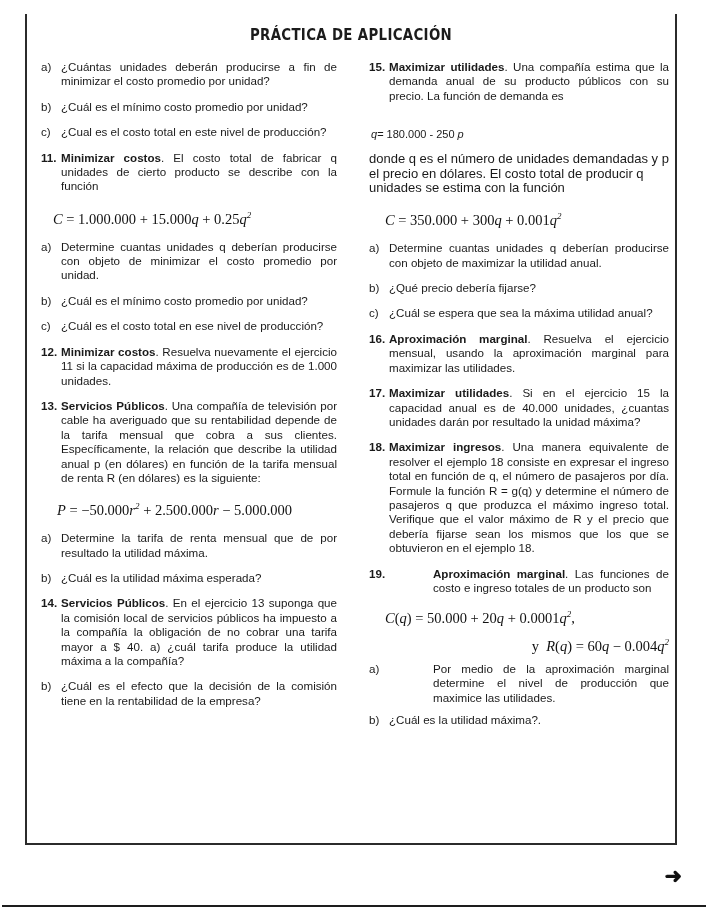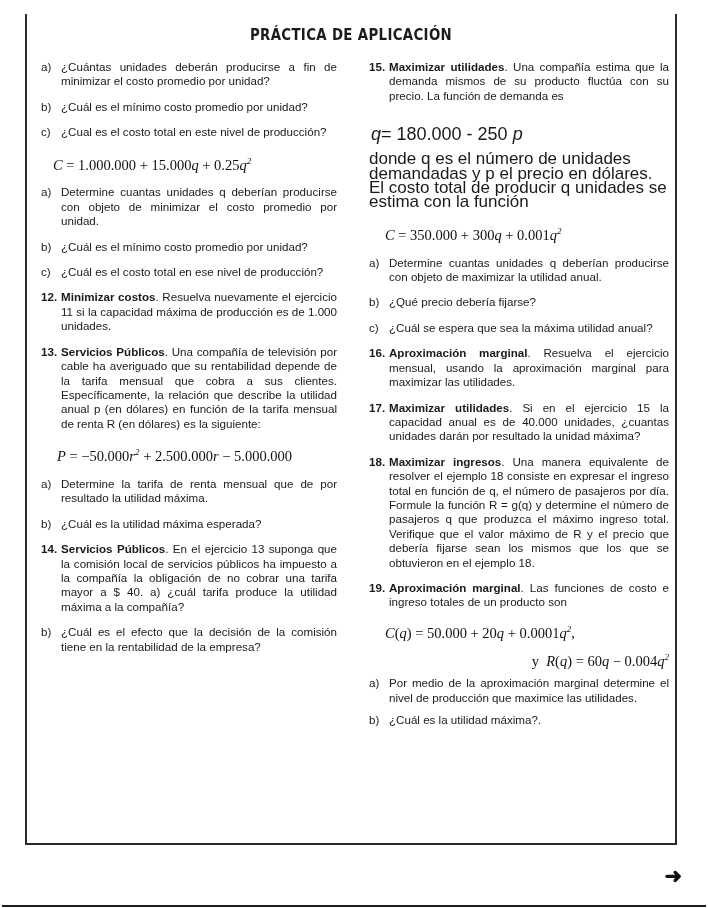--- a/index.html
+++ b/index.html
@@ -78,63 +78,63 @@
 
   
   .item {
     display: flex;
     align-items: flex-start;
     margin-bottom: 11px;
     font-size: 11.6px;
     line-height: 14.4px;
     text-align: justify;
   }
-  .item.tight { margin-bottom: 8px; }
+  .item.tight { margin-bottom: 8px; gap: 44px; }
 
   .marker {
     flex: 0 0 auto;
     min-width: 20px;
     font-size: 11.6px;
     line-height: 14.4px;
     color: #1a1a1a;
     white-space: nowrap;
   }
   .marker.num { min-width: 20px; font-weight: bold; }
   .marker.letter { min-width: 20px; }
 
   .body {
     flex: 1 1 auto;
     text-align: justify;
     text-justify: inter-word;
     hyphens: manual;
   }
   .body b { font-weight: bold; }
   .plain {
-    font-size: 17px;
+    font-size: 13px;
     line-height: 14.4px;
     margin-bottom: 11px;
   }
 
   
   .math {
     font-family: "Liberation Serif", serif;
     font-size: 14.5px;
     line-height: 20px;
     margin: 9px 0 11px 0;
     padding-left: 12px;
     white-space: nowrap;
     color: #111;
   }
   .math.center { padding-left: 16px; }
   .math i { font-style: italic; }
   .math sup { font-size: 0.62em; vertical-align: super; font-style: italic; }
 
   
   .math-sans {
-    font-size: 18px;
+    font-size: 11px;
     line-height: 15px;
     margin: 24px 0 10px 0;
     padding-left: 2px;
   }
   .math-sans i { font-style: italic; }
 
   .arrow {
     position: absolute;
     right: 26px;
     bottom: 22px;
@@ -165,20 +165,24 @@
       <div class="item">
         <span class="marker letter">b)</span>
         <span class="body">¿Cuál es el mínimo costo promedio por unidad?</span>
       </div>
 
       <div class="item">
         <span class="marker letter">c)</span>
         <span class="body">¿Cual es el costo total en este nivel de producción?</span>
       </div>
 
+      <div class="item">
+        <span class="marker num">11.</span>
+        <span class="body"><b>Minimizar costos</b><span>. El costo total de fabricar q unidades de cierto producto se describe con la función</span></span>
+      </div>
 
       <div class="math">
         <i>C</i> = 1.000.000 + 15.000<i>q</i> + 0.25<i>q</i><sup>2</sup>
       </div>
 
 
       <div class="item">
         <span class="marker letter">a)</span>
         <span class="body">Determine cuantas unidades q deberían producirse con objeto de minimizar el costo promedio por unidad.</span>
       </div>
@@ -226,21 +230,21 @@
         <span class="marker letter">b)</span>
         <span class="body">¿Cuál es el efecto que la decisión de la comisión tiene en la rentabilidad de la empresa?</span>
       </div>
 
     </div>
 
     <div class="col right">
 
       <div class="item">
         <span class="marker num">15.</span>
-        <span class="body"><b>Maximizar utilidades</b><span>. Una compañía estima que la demanda mismos de su producto fluctúa con su precio. La función de demanda es</span></span>
+        <span class="body"><b>Maximizar utilidades</b><span>. Una compañía estima que la demanda anual de su producto públicos con su precio. La función de demanda es</span></span>
       </div>
 
       <div class="math-sans">
         <i>q</i>= 180.000 - 250 <i>p</i>
       </div>
 
       <div class="plain">donde q es el número de unidades demandadas y p el precio en dólares. El costo total de producir q unidades se estima con la función</div>
 
       <div class="math center">
         <i>C</i> = 350.000 + 300<i>q</i> + 0.001<i>q</i><sup>2</sup>

